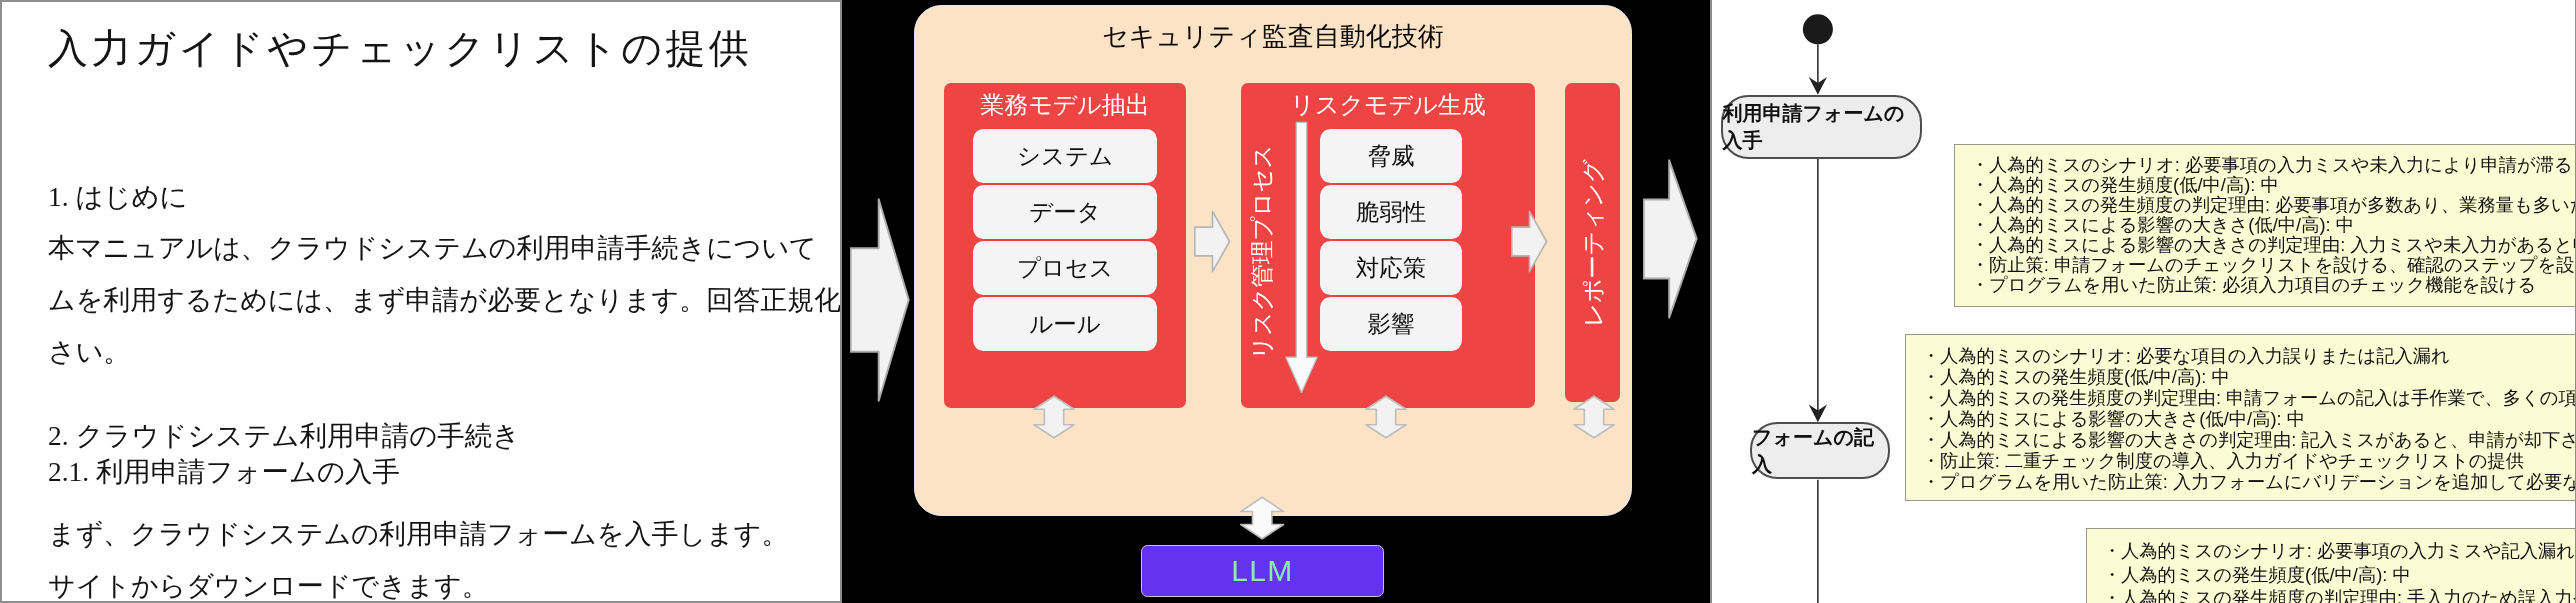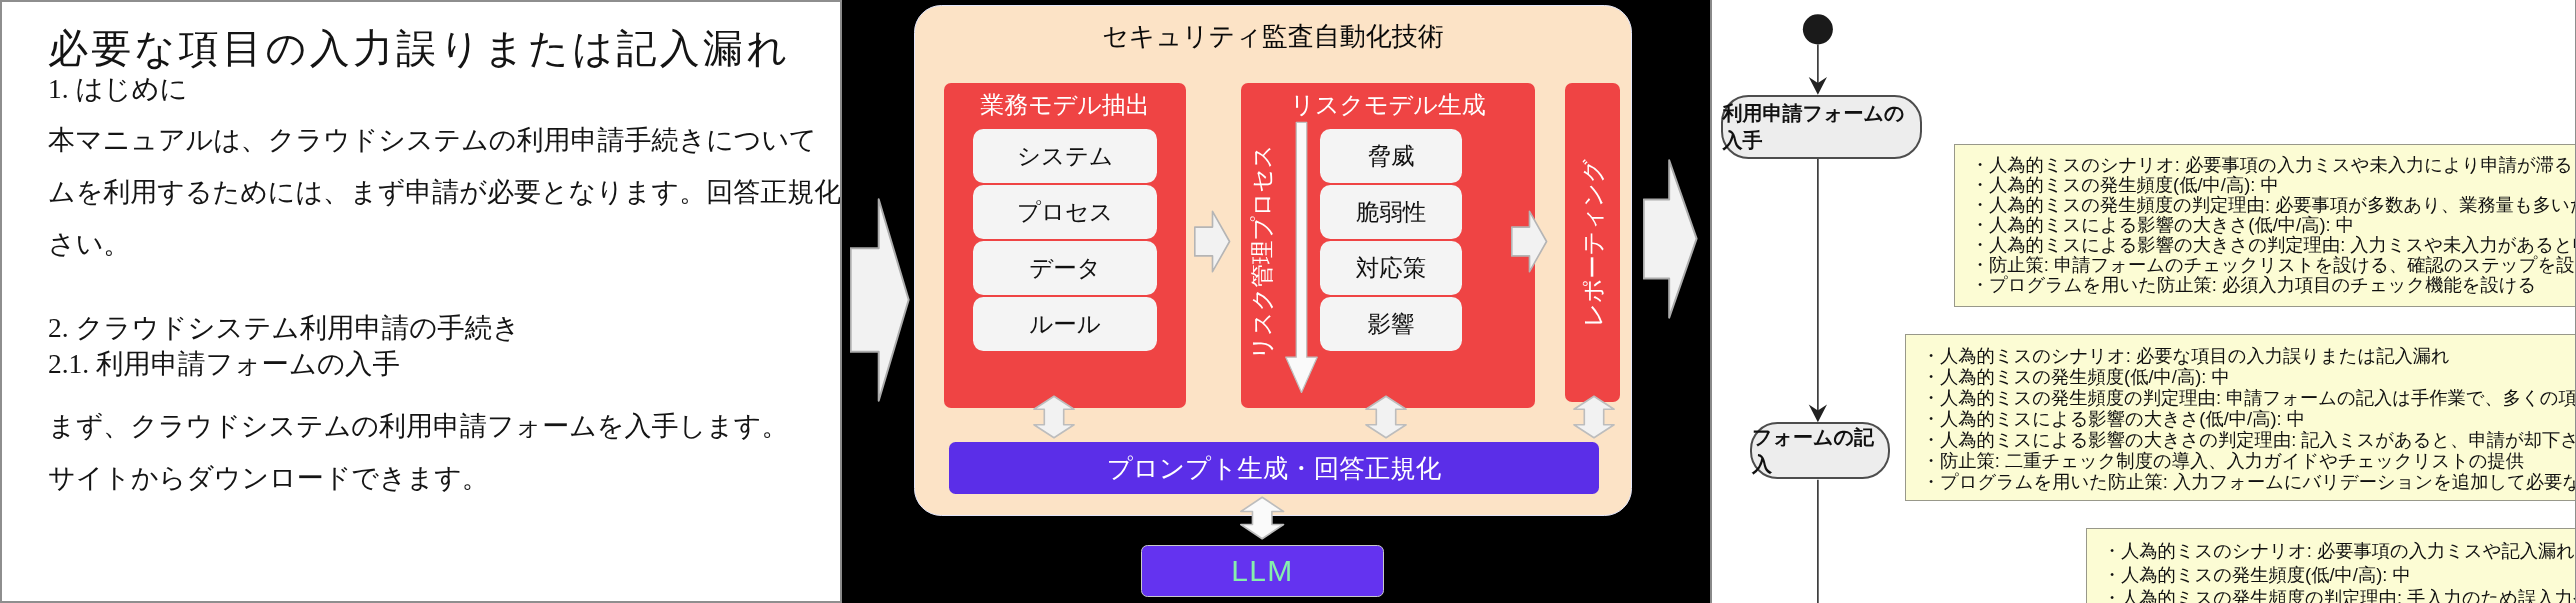--- a/index.html
+++ b/index.html
@@ -9,21 +9,21 @@
   .screen { position:relative; width:2576px; height:603px; display:flex; overflow:hidden;
             outline:2px solid #8e8e8e; outline-offset:-2px; background:#000; }
 
   
   .doc { width:842px; height:603px; background:#ffffff; border-right:2.6px solid #8a8a8a;
          padding:27.4px 0 0 48px; overflow:hidden; flex:none;
          font-family:"Liberation Serif", serif; color:#141414; }
   .doc * { white-space:nowrap; overflow:hidden; }
   .doc-title { font-size:40px; font-weight:500; letter-spacing:3.3px; line-height:1.1; }
   .doc-h { font-size:27.4px; font-weight:500; }
-  .doc-h1 { }
+  .doc-h1 { margin-top:108px; }
   .doc-h2 { margin-top:40px; }
   .doc-h3 { }
   .doc-p { font-size:27px; line-height:52px; }
   .doc-p1 { margin-top:6.5px; }
   .doc-p2 { margin-top:18.3px; }
 
   
   .diag { position:relative; width:868px; height:603px; background:#000; flex:none; }
   .peach { position:absolute; left:72px; top:5.2px; width:718px; height:511px;
            background:#FCE3C6; border:1.3px solid #e3e6fb; border-radius:27.4px; }
@@ -72,21 +72,21 @@
   .note1 .nline { line-height:20px; }
   .note2 .nline { line-height:21px; }
   .note3 .nline { line-height:23.5px; }
 </style>
 </head>
 <body>
 
 <div class="screen">
 
   <section class="doc">
-    <h1 class="doc-title">必要な項目の入力誤りまたは記入漏れ</h1>
+    <h1 class="doc-title">入力ガイドやチェックリストの提供</h1>
     <h2 class="doc-h doc-h1">1. はじめに</h2>
     <div class="doc-p doc-p1">
       <div class="doc-line">本マニュアルは、クラウドシステムの利用申請手続きについて</div>
       <div class="doc-line">ムを利用するためには、まず申請が必要となります。回答正規化</div>
       <div class="doc-line">さい。</div>
     </div>
     <h2 class="doc-h doc-h2">2. クラウドシステム利用申請の手続き</h2>
     <h2 class="doc-h doc-h3">2.1. 利用申請フォームの入手</h2>
     <div class="doc-p doc-p2">
       <div class="doc-line">まず、クラウドシステムの利用申請フォームを入手します。</div>
@@ -100,22 +100,22 @@
       <polygon points="1,78 44,78 44,3 90,157 44,312 44,237 1,237" fill="#F2F2F2" stroke="#ACACAC" stroke-width="3" stroke-linejoin="round"></polygon>
     </svg>
 
     <div class="peach">
       <div class="diag-title">セキュリティ監査自動化技術</div>
 
       <div class="group g1">
         <div class="ghead">業務モデル抽出</div>
         <div class="gitems">
           <div class="wbox">システム</div>
+          <div class="wbox">データ</div>
           <div class="wbox">プロセス</div>
-          <div class="wbox">データ</div>
           <div class="wbox">ルール</div>
         </div>
       </div>
 
       <svg class="arrow-abs" style="left:279px; top:204px;" width="37" height="63" viewBox="0 0 56 96">
         <polygon points="1,26 28,26 28,2 54,48 28,94 28,70 1,70" fill="#F2F2F2" stroke="#B5B5B5" stroke-width="2.5" stroke-linejoin="round"></polygon>
       </svg>
 
       <div class="group g2">
         <div class="ghead">リスクモデル生成</div>
@@ -146,21 +146,20 @@
       <svg class="arrow-abs" style="left:116px; top:389px;" width="46" height="44" viewBox="0 0 70 68">
         <polygon points="35,2 66,22 50,22 50,46 66,46 35,66 4,46 20,46 20,22 4,22" fill="#F2F2F2" stroke="#BDBDBD" stroke-width="2.5" stroke-linejoin="round"></polygon>
       </svg>
       <svg class="arrow-abs" style="left:448px; top:389px;" width="46" height="44" viewBox="0 0 70 68">
         <polygon points="35,2 66,22 50,22 50,46 66,46 35,66 4,46 20,46 20,22 4,22" fill="#F2F2F2" stroke="#BDBDBD" stroke-width="2.5" stroke-linejoin="round"></polygon>
       </svg>
       <svg class="arrow-abs" style="left:656px; top:389px;" width="46" height="44" viewBox="0 0 70 68">
         <polygon points="35,2 66,22 50,22 50,46 66,46 35,66 4,46 20,46 20,22 4,22" fill="#F2F2F2" stroke="#BDBDBD" stroke-width="2.5" stroke-linejoin="round"></polygon>
       </svg>
 
-      <div class="promptbar">プロンプト生成・回答正規化</div>
     </div>
 
     <svg class="arrow-abs" style="left:391px; top:496px;" width="59" height="44" viewBox="0 0 91 68">
       <polygon points="45,2 78,24 60,24 60,44 78,44 45,66 12,44 30,44 30,24 12,24" fill="#FAFAFA" stroke="#BDBDBD" stroke-width="2.5" stroke-linejoin="round"></polygon>
     </svg>
 
     <div class="llm">LLM</div>
 
     <svg class="arrow-abs" style="left:801px; top:159px;" width="55" height="160" viewBox="0 0 84 245">
       <polygon points="1,62 40,62 40,2 82,122 40,243 40,183 1,183" fill="#F2F2F2" stroke="#ACACAC" stroke-width="3" stroke-linejoin="round"></polygon>

